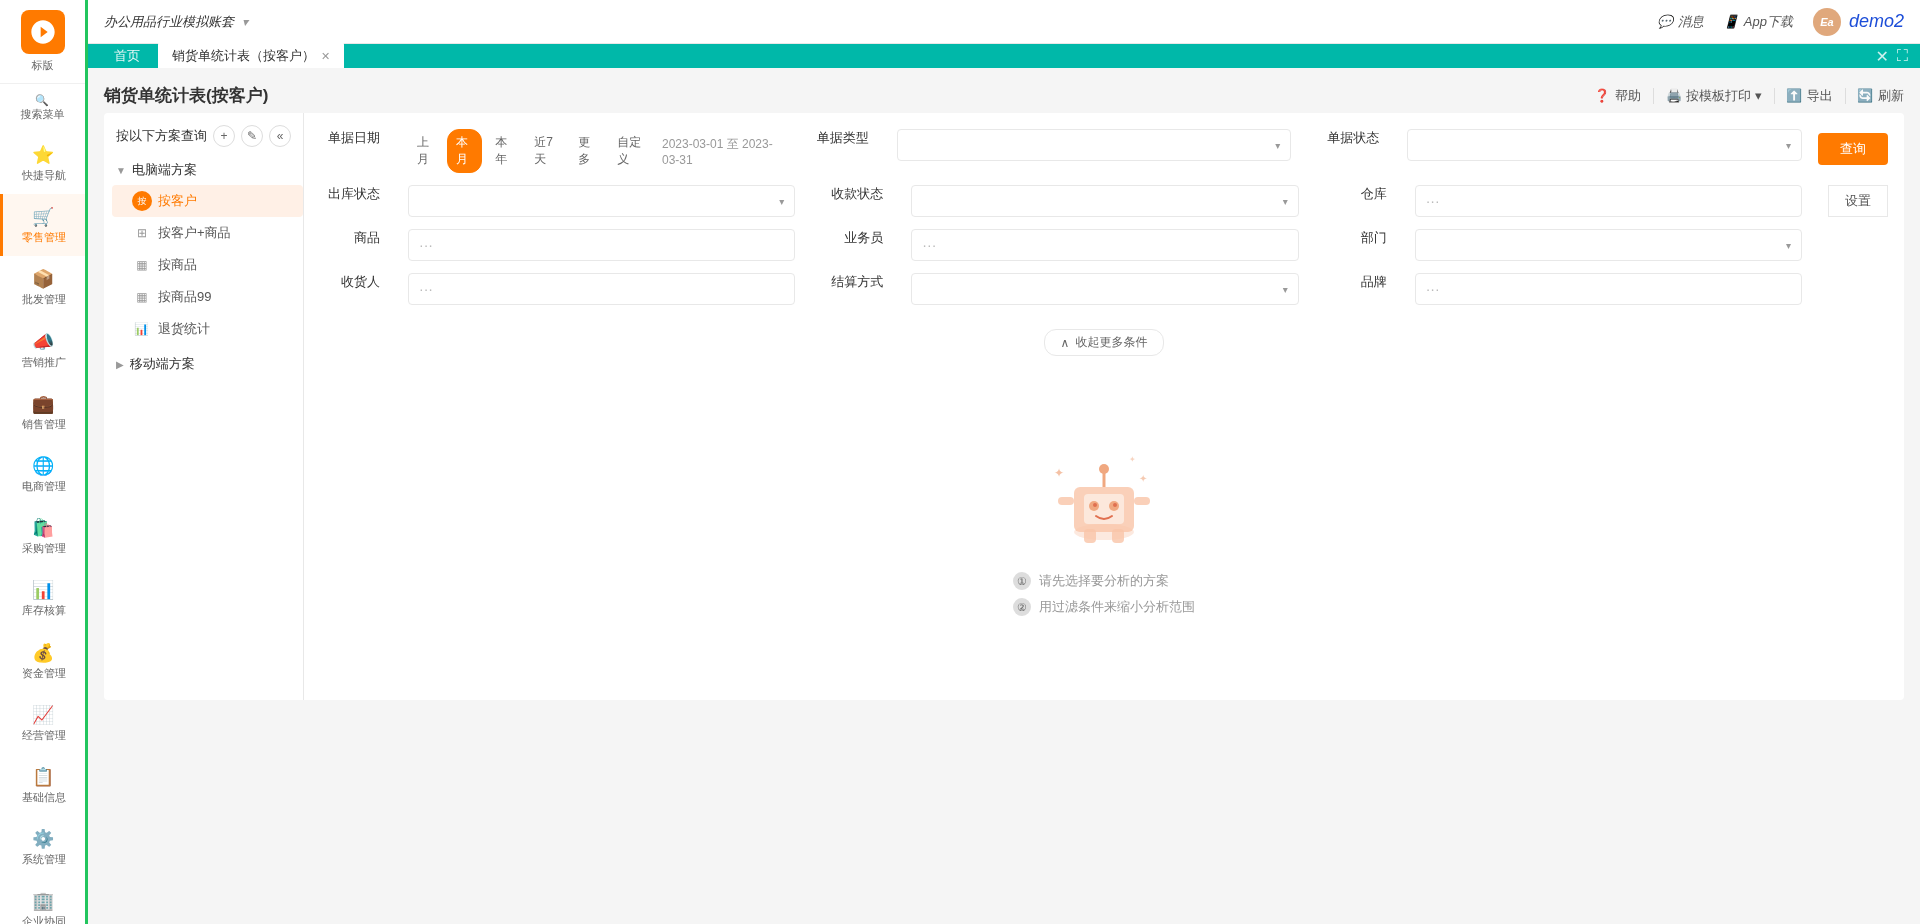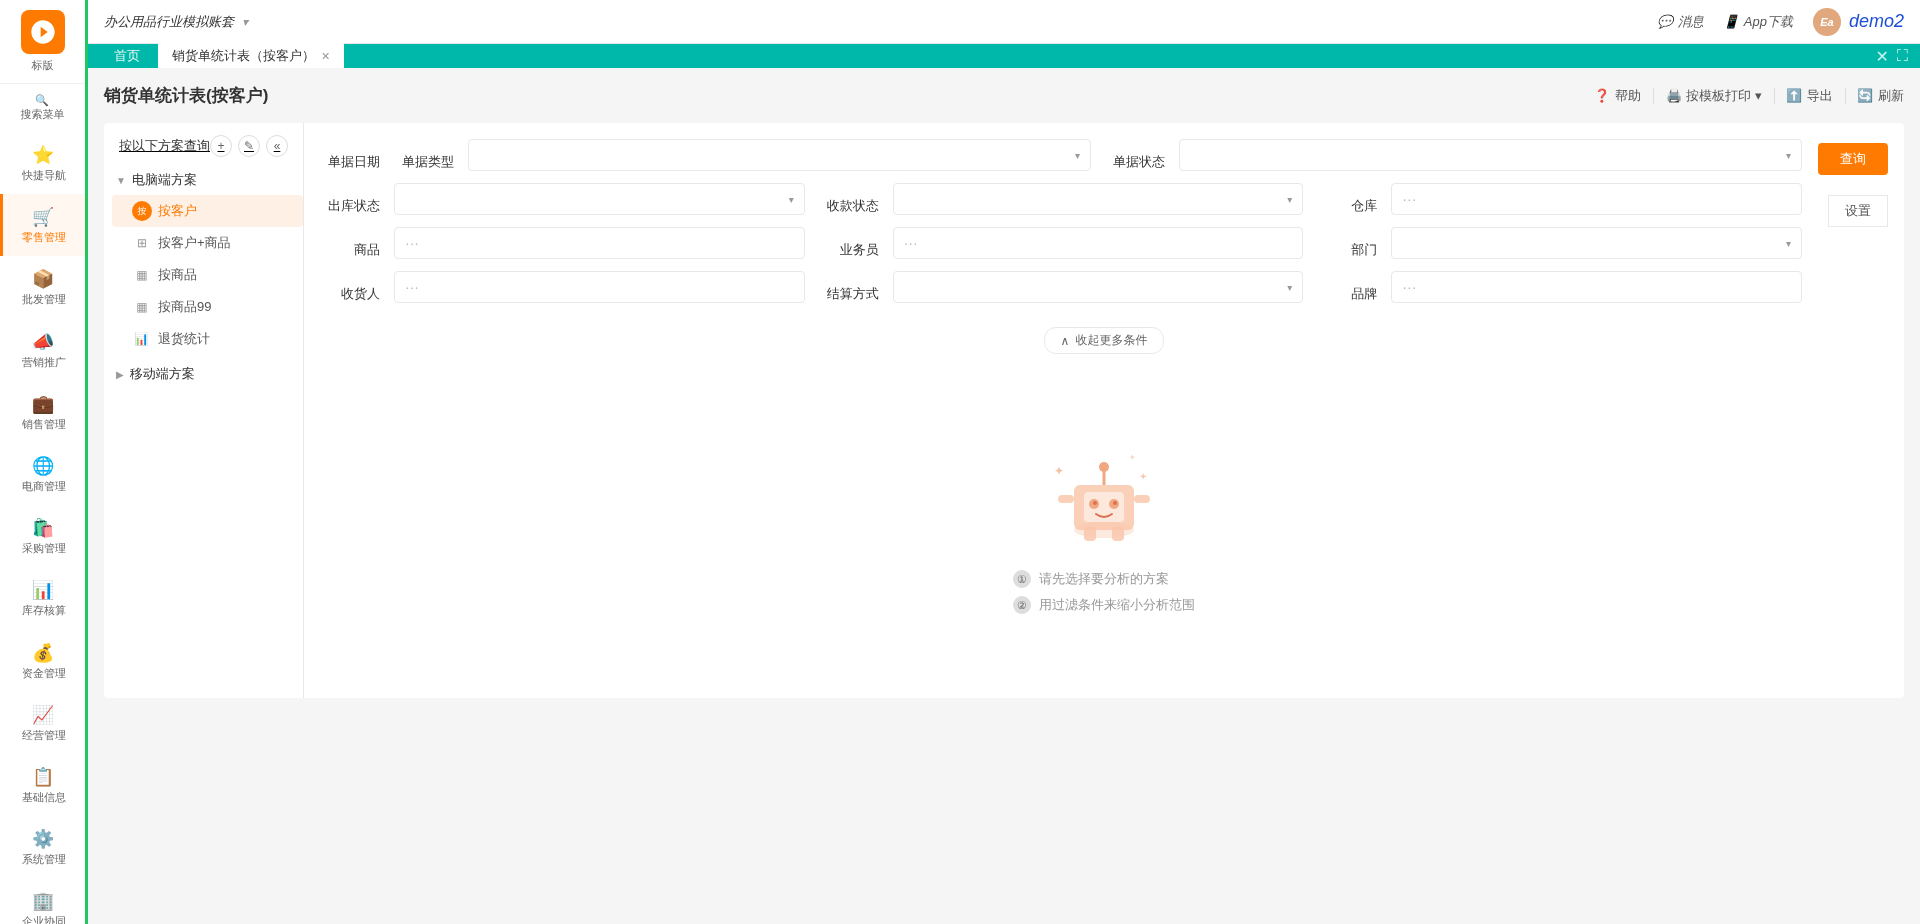--- a/index.html
+++ b/index.html
@@ -36,48 +36,48 @@
     .tab { padding: 6px 14px; border-radius: 4px 4px 0 0; font-size: 13px; cursor: pointer; display: flex; align-items: center; gap: 6px; color: rgba(255,255,255,0.8); }
     .tab.active { background: #fff; color: #333; font-weight: 500; }
     .tab .close-icon { font-size: 11px; color: #999; cursor: pointer; }
     .tab.home { color: rgba(255,255,255,0.9); }
     .tab-bar-actions { margin-left: auto; display: flex; gap: 8px; }
     .tab-action-btn { color: rgba(255,255,255,0.8); cursor: pointer; font-size: 16px; }
 
     
     .content { flex: 1; overflow: auto; background: #f5f5f5; }
     .page { padding: 16px; min-height: 100%; }
-    .page-header { display: flex; align-items: center; justify-content: space-between; margin-bottom: 16px; }
+    .page-header { display: flex; align-items: center; justify-content: space-between; margin-bottom: 6px; }
     .page-title { font-size: 17px; font-weight: 600; color: #333; }
     .page-actions { display: flex; align-items: center; gap: 12px; }
     .page-action { display: flex; align-items: center; gap: 4px; font-size: 13px; color: #555; cursor: pointer; }
     .divider-v { width: 1px; height: 16px; background: #ddd; }
 
     
     .body-layout { display: flex; gap: 0; background: #fff; border-radius: 4px; }
 
     
     .left-panel { width: 200px; flex-shrink: 0; border-right: 1px solid #e8e8e8; padding: 12px 0; }
-    .left-panel-header { display: flex; align-items: center; justify-content: center; padding: 0 12px 8px; text-decoration: underline; }
+    .left-panel-header { display: flex; align-items: center; justify-content: space-between; padding: 0 12px 8px; }
     .left-panel-title { font-size: 13px; color: #333; font-weight: 500; }
     .left-panel-actions { display: flex; gap: 6px; }
     .lp-action { width: 22px; height: 22px; border-radius: 50%; border: 1px solid #ddd; display: flex; align-items: center; justify-content: center; cursor: pointer; font-size: 12px; color: #666; }
     .tree-group { margin-bottom: 4px; }
     .tree-parent { display: flex; align-items: center; gap: 6px; padding: 6px 12px; cursor: pointer; color: #333; font-size: 13px; }
     .tree-arrow { font-size: 10px; color: #999; }
     .tree-children { padding-left: 8px; }
     .tree-child { display: flex; align-items: center; gap: 6px; padding: 6px 12px 6px 20px; cursor: pointer; color: #555; font-size: 13px; border-radius: 4px; }
     .tree-child.active { background: #fff0e6; color: #ff7a00; font-weight: 500; }
     .tree-child-icon { width: 20px; height: 20px; border-radius: 50%; background: #ff7a00; display: flex; align-items: center; justify-content: center; font-size: 10px; color: white; flex-shrink: 0; }
     .tree-child-icon.sq { background: transparent; color: #999; font-size: 12px; }
     .mobile-group .tree-parent { color: #333; }
 
     
     .right-panel { flex: 1; padding: 16px; }
-    .filter-row { display: flex; align-items: flex-end; gap: 14px; margin-bottom: 12px; }
+    .filter-row { display: flex; align-items: flex-start; gap: 28px; margin-bottom: 12px; }
     .filter-label { font-size: 13px; color: #333; white-space: nowrap; min-width: 60px; text-align: right; }
     .filter-field { flex: 1; border: 1px solid #e8e8e8; border-radius: 4px; padding: 6px 10px; font-size: 13px; display: flex; align-items: center; justify-content: space-between; cursor: pointer; min-height: 32px; color: #333; }
     .date-filter { display: flex; align-items: center; gap: 6px; flex: 1; }
     .date-btns { display: flex; gap: 4px; }
     .date-btn { padding: 4px 8px; border-radius: 4px; font-size: 12px; cursor: pointer; color: #666; border: 1px solid transparent; }
     .date-btn.active { background: #ff7a00; color: white; border-color: #ff7a00; border-radius: 12px; }
     .date-range { font-size: 12px; color: #999; margin-left: 4px; }
     .dropdown-arrow { font-size: 10px; color: #999; }
     .dots { color: #bbb; font-size: 14px; cursor: pointer; }
     .collapse-bar { display: flex; justify-content: center; margin: 8px 0 16px; }
@@ -281,20 +281,31 @@
           </div>
         </div>
 
         <div class="right-panel">
 
           <div style="display:flex;gap:16px;margin-bottom:12px;align-items:flex-start;">
             <div style="flex:1;">
 
               <div class="filter-row">
                 <span class="filter-label">单据日期</span>
+                <div class="date-filter">
+                  <div class="date-btns">
+                    <span class="date-btn">上月</span>
+                    <span class="date-btn active">本月</span>
+                    <span class="date-btn">本年</span>
+                    <span class="date-btn">近7天</span>
+                    <span class="date-btn">更多</span>
+                    <span class="date-btn">自定义</span>
+                  </div>
+                  <span class="date-range">2023-03-01 至 2023-03-31</span>
+                </div>
                 <span class="filter-label">单据类型</span>
                 <div class="filter-field" style="min-width:160px;">
                   <span></span>
                   <span class="dropdown-arrow">▾</span>
                 </div>
                 <span class="filter-label">单据状态</span>
                 <div class="filter-field" style="min-width:160px;">
                   <span></span>
                   <span class="dropdown-arrow">▾</span>
                 </div>

